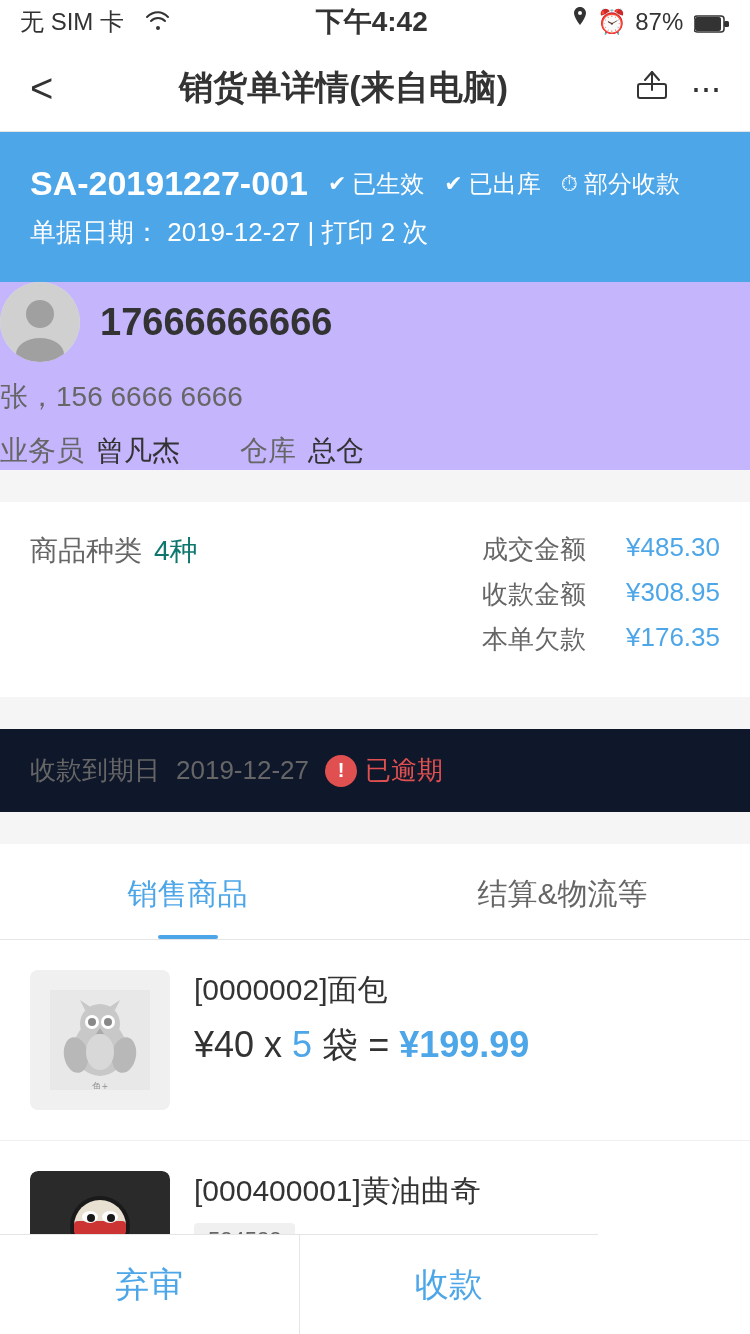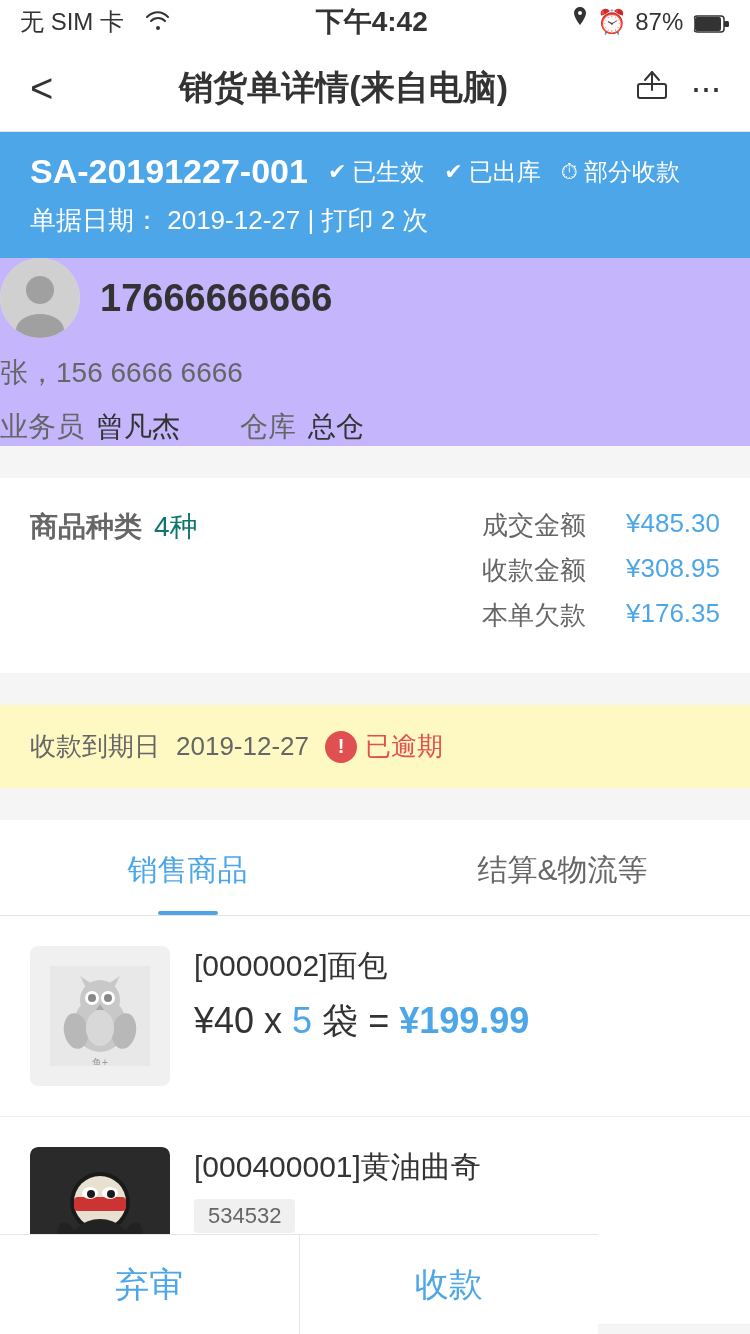--- a/index.html
+++ b/index.html
@@ -55,21 +55,21 @@
       line-height: 1;
     }
     .nav-icon {
       font-size: 32px;
       color: #333;
     }
 
     
     .order-header {
       background: #4da6e8;
-      padding: 20px 30px;
+      padding: 32px 30px;
     }
     .order-id-row {
       display: flex;
       align-items: center;
       gap: 20px;
       margin-bottom: 12px;
     }
     .order-id {
       font-size: 34px;
       font-weight: 700;
@@ -134,36 +134,36 @@
     .summary-section {
       background: #fff;
       padding: 30px;
       margin-bottom: 16px;
       display: flex;
       justify-content: space-between;
       align-items: flex-start;
     }
     .summary-left { font-size: 28px; color: #333; }
     .summary-category { display: flex; gap: 12px; align-items: center; }
-    .category-label { color: #666; font-weight: bold; }
+    .category-label { color: #666; }
     .category-value { color: #0f766e; font-weight: 400; }
     .summary-right { text-align: right; }
     .summary-row {
       display: flex;
       justify-content: space-between;
       gap: 40px;
       margin-bottom: 10px;
       font-size: 26px;
     }
     .summary-row-label { color: #666; }
     .summary-row-value { color: #4da6e8; font-weight: 500; }
 
     
     .due-section {
-      background: #fef9c3;
+      background: #0f172a;
       padding: 24px 30px;
       margin-bottom: 16px;
       display: flex;
       align-items: center;
       gap: 16px;
       font-size: 26px;
       color: #666;
     }
     .due-overdue {
       display: flex;

